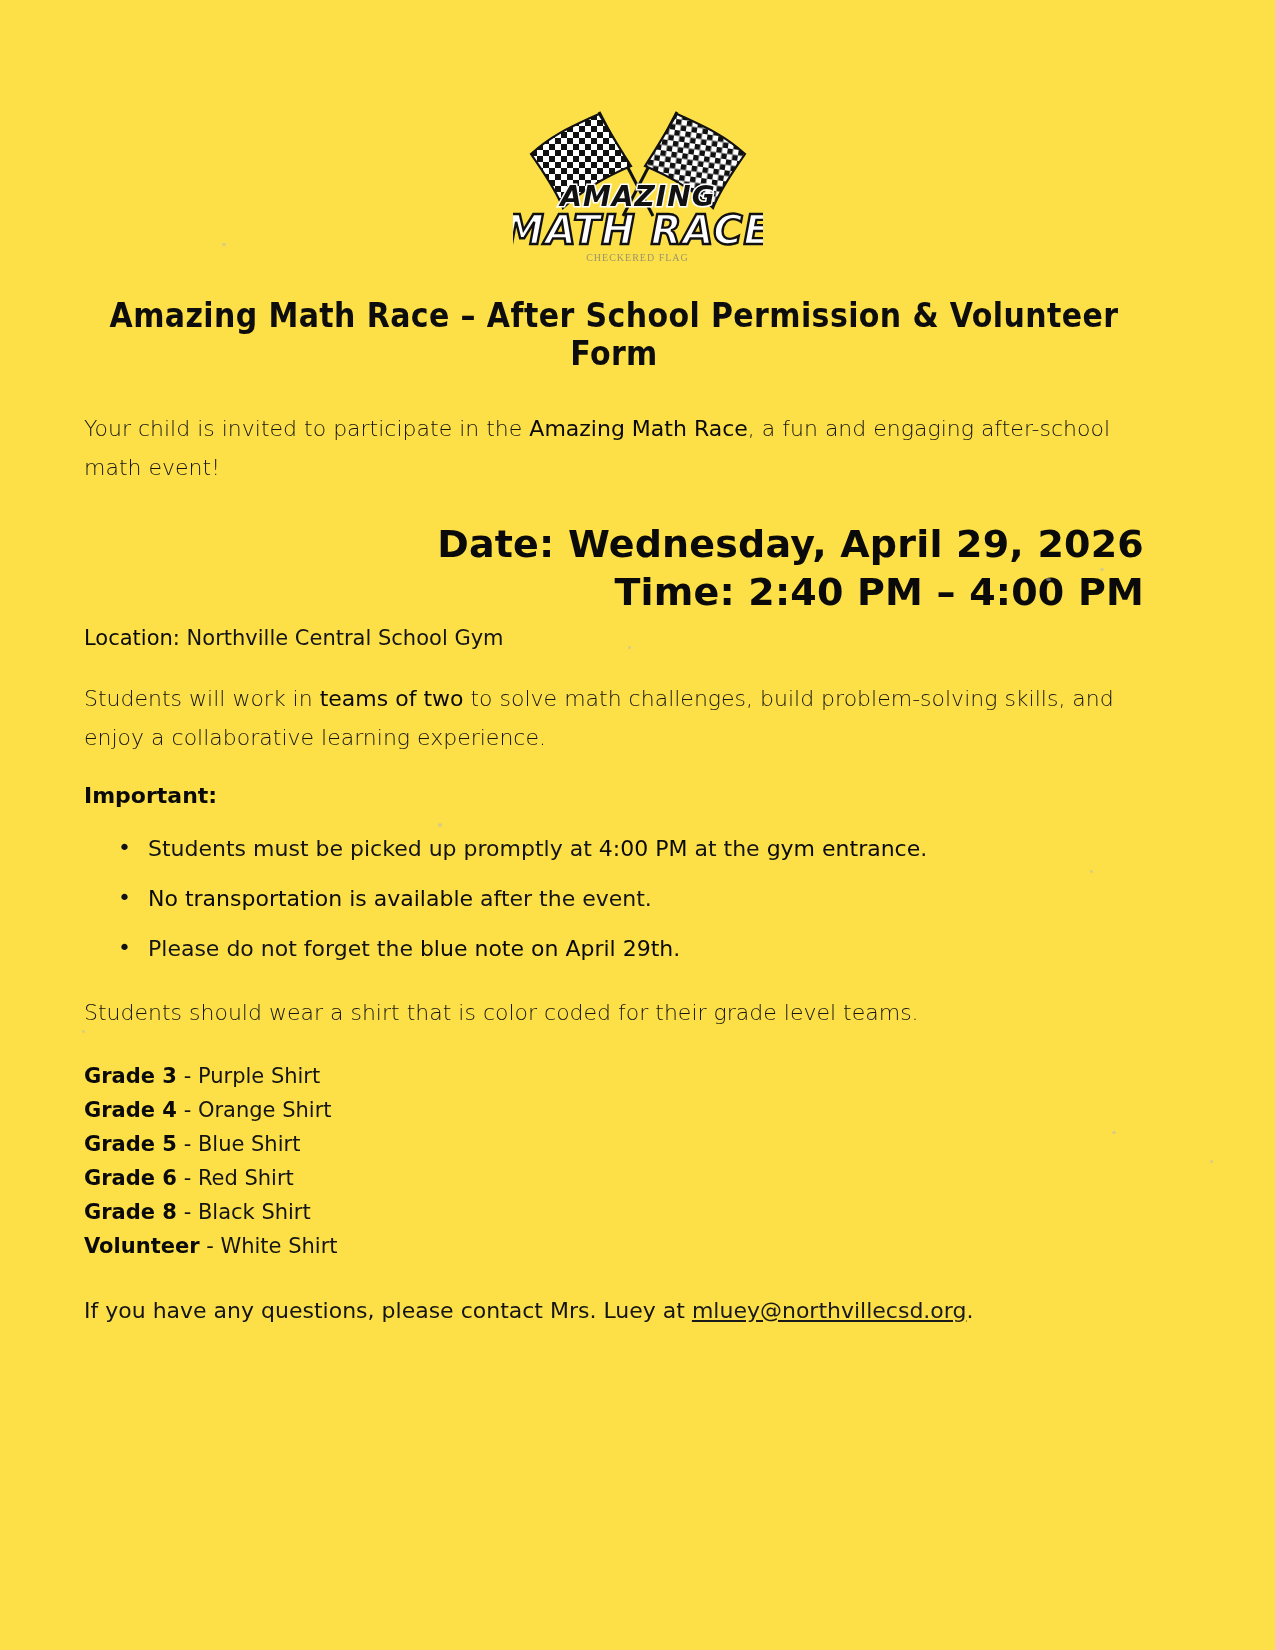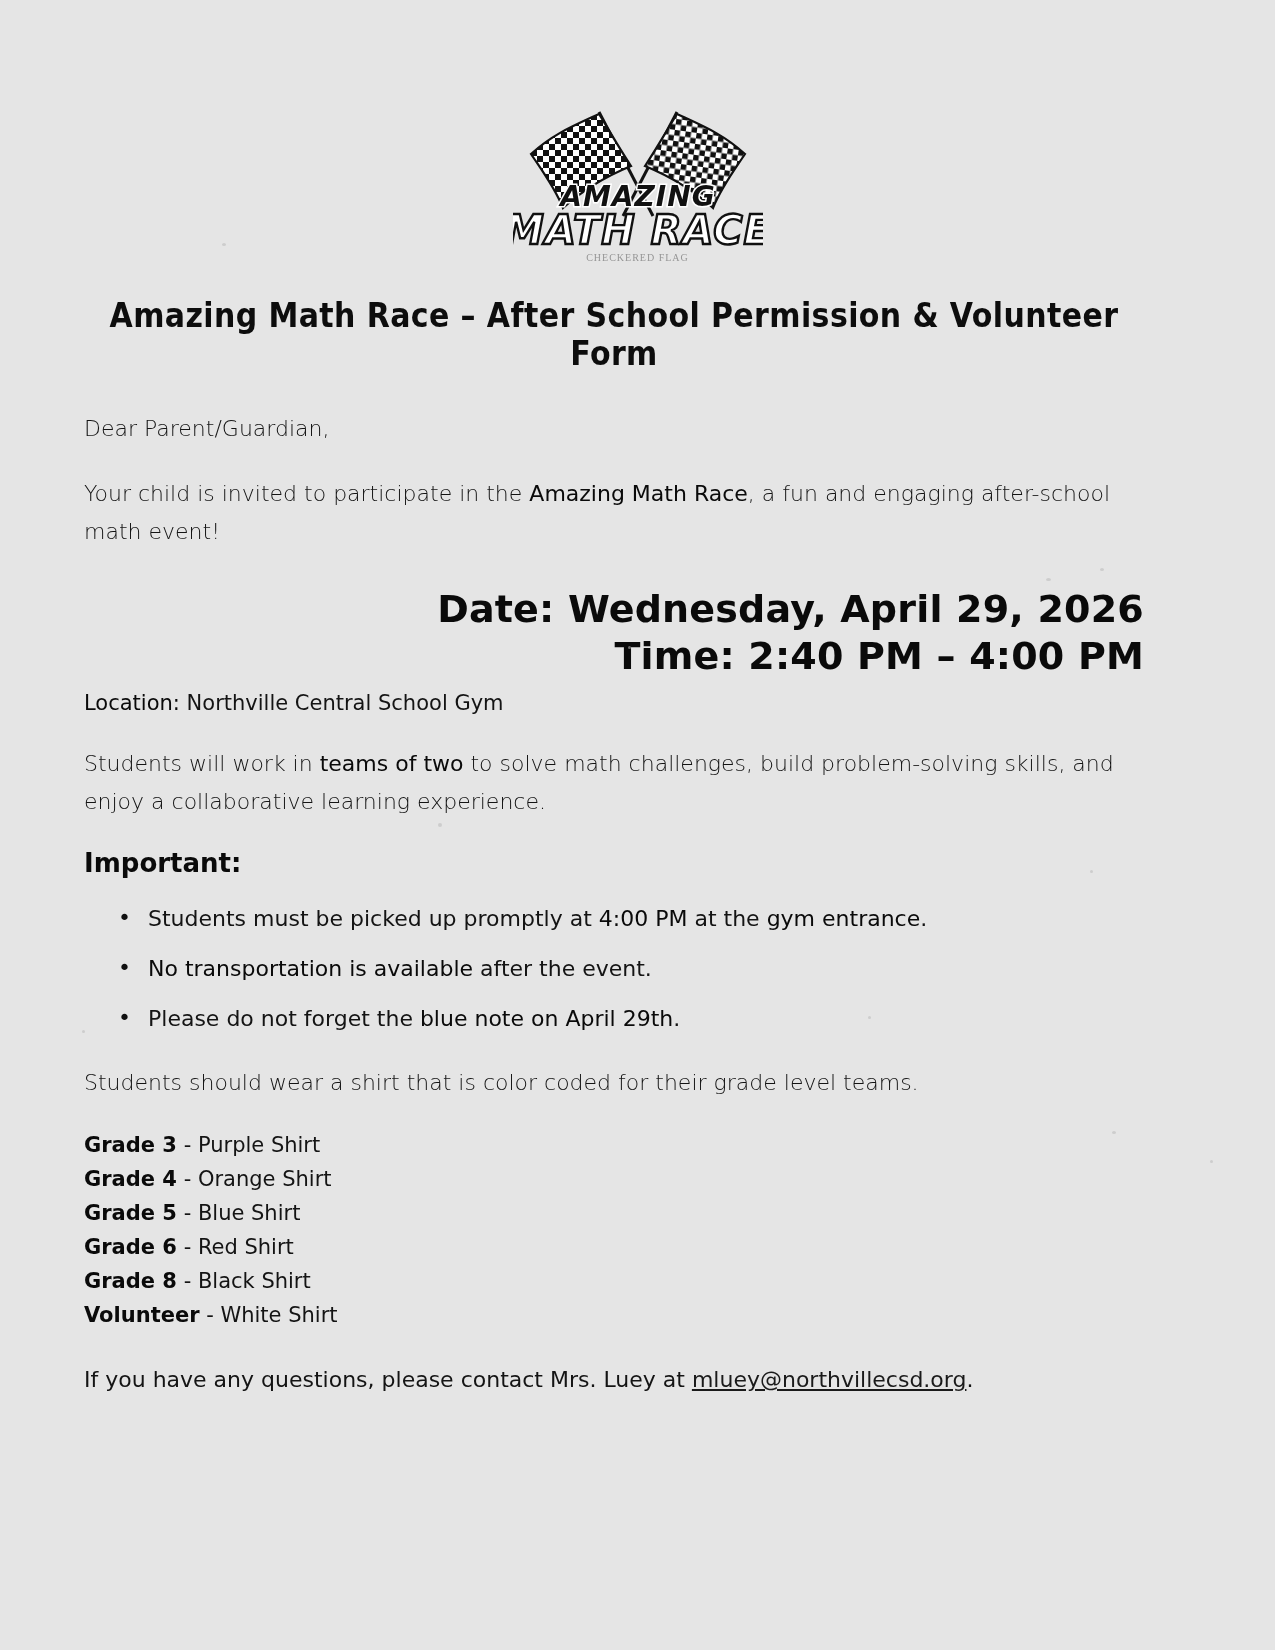--- a/index.html
+++ b/index.html
@@ -13,21 +13,21 @@
     font-family: "DejaVu Sans", sans-serif;
     color: #111111;
     position: relative;
     overflow: hidden;
   }
 
   .page {
     position: relative;
     width: 1275px;
     height: 1650px;
-    background: #e5e5e5;
+    background: #fde047;
     box-sizing: border-box;
     padding: 0;
   }
 
   
   .logo-wrap {
     position: absolute;
     top: 96px;
     left: 0;
     width: 1275px;
@@ -88,21 +88,21 @@
   }
   .big-block { margin: 34px 0 10px 0; }
 
   .location-line {
     font-size: 21px;
     margin: 10px 0 30px 0;
     color: #141414;
   }
 
   .important-label {
-    font-size: 26px;
+    font-size: 22px;
     font-weight: bold;
     margin: 0 0 24px 0;
     color: #0a0a0a;
   }
 
   ul.bullets {
     margin: 0 0 28px 0;
     padding-left: 64px;
     list-style: none;
   }
@@ -191,21 +191,20 @@
         <text x="125" y="148" text-anchor="middle" font-family="DejaVu Sans, sans-serif" font-size="40" font-weight="bold" font-style="italic" fill="#ffffff" stroke="#111111" stroke-width="2.4" letter-spacing="1">MATH RACE</text>
       </g>
     </svg>
     <div class="logo-sub">CHECKERED FLAG</div>
   </div>
 
   <div class="content">
 
     <h1 class="doc-title">Amazing Math Race – After School Permission &amp; Volunteer Form</h1>
 
-    <p class="para salutation">Dear Parent/Guardian,</p>
 
     <p class="para">
       <span>Your child is invited to participate in the </span><b>Amazing Math Race</b><span>, a fun and engaging after-school math event!</span>
     </p>
 
     <div class="big-block">
       <div class="big-line">Date: Wednesday, April 29, 2026</div>
       <div class="big-line">Time: 2:40 PM – 4:00 PM</div>
     </div>
 

